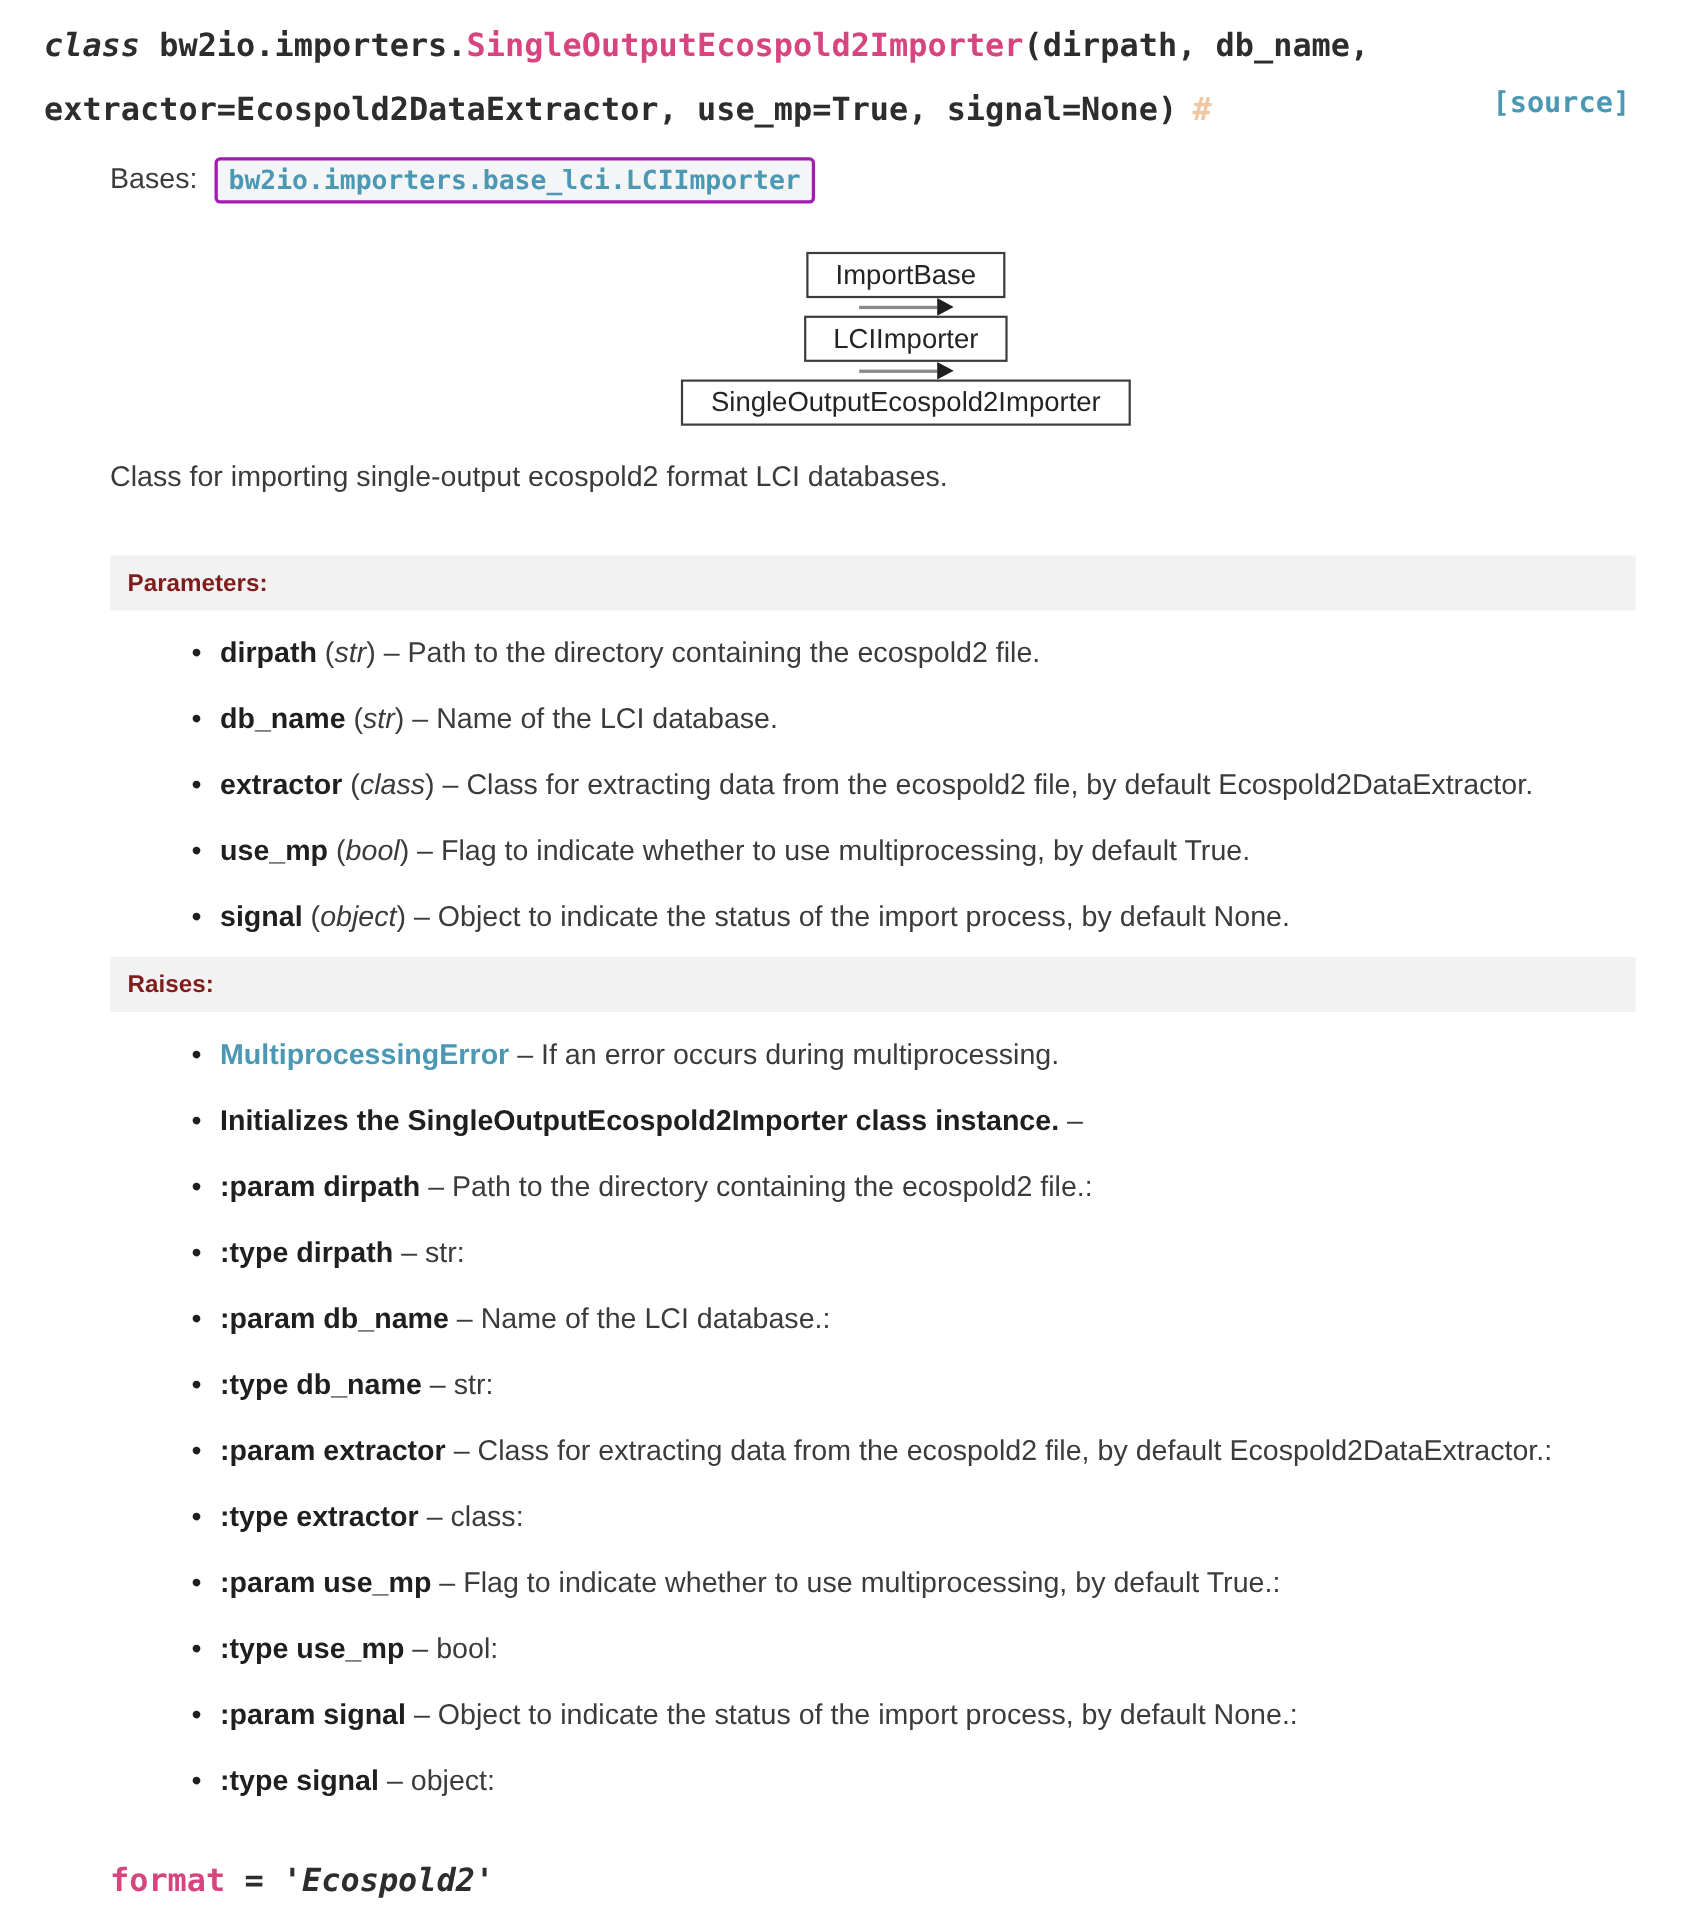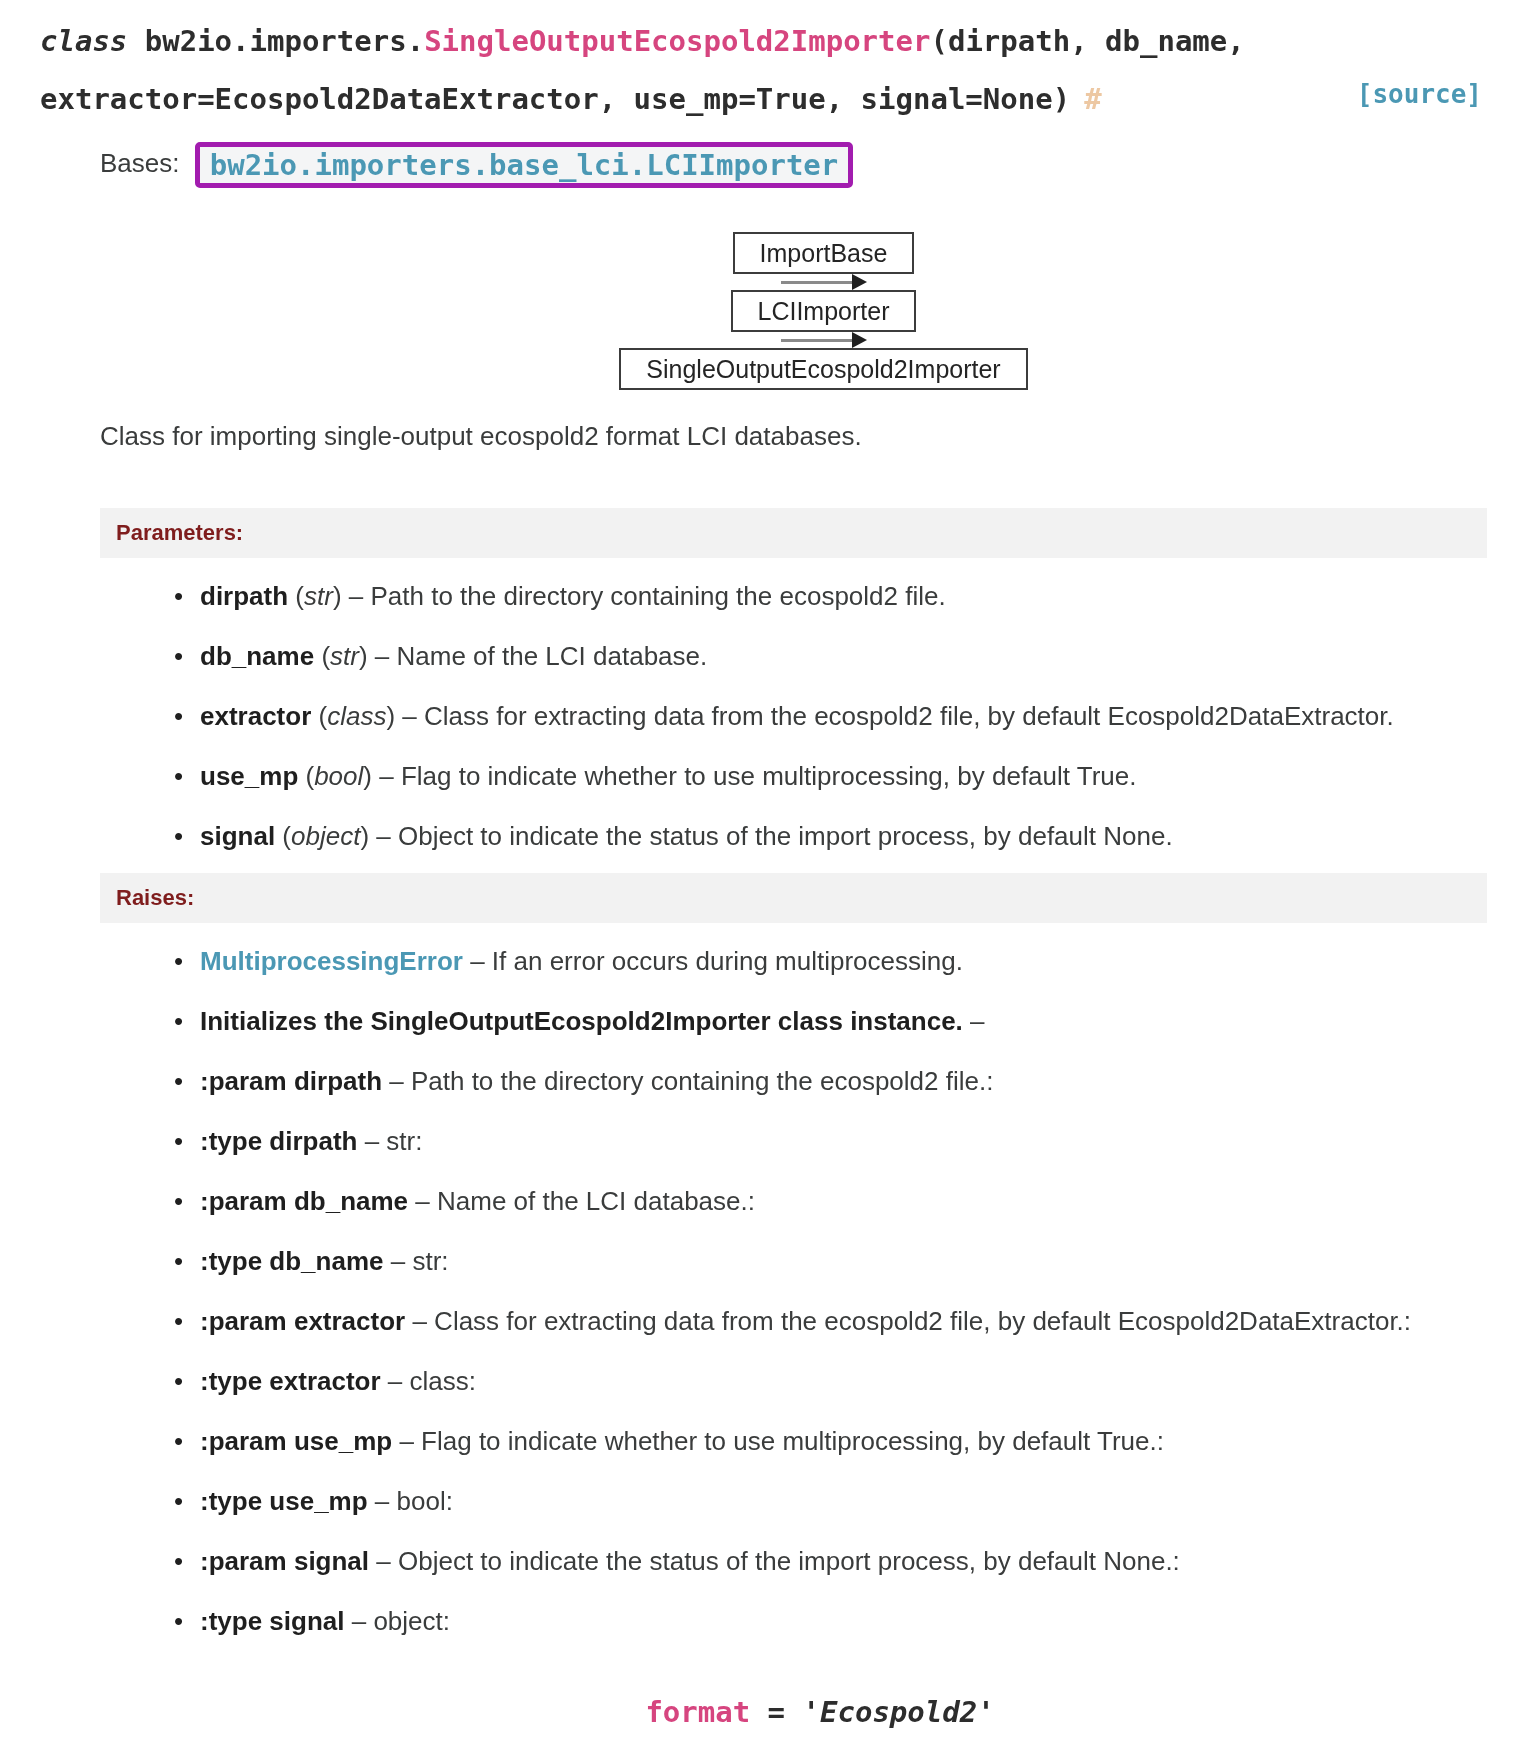--- a/index.html
+++ b/index.html
@@ -40,24 +40,24 @@
     position:absolute;top:62px;right:0;
     color:var(--blue);font-size:26px;line-height:40px;
     text-decoration:none;cursor:pointer;
   }
 
   
   .bases{margin:14px 0 0 100px;font-size:26px;color:var(--body);line-height:40px;}
   .code-badge{
     display:inline-block;
     font-family:"DejaVu Sans Mono",monospace;
-    font-weight:bold;font-size:29px;line-height:32px;
+    font-weight:bold;font-size:24px;line-height:32px;
     color:var(--blue);
     background:#f4f5f6;
-    border:5px solid #a21caf;
+    border:3px solid #a21caf;
     border-radius:5px;
     padding:2px 10px;
     margin-left:8px;
     text-decoration:none;cursor:pointer;
     vertical-align:middle;
   }
 
   
   .diagram{margin:44px 0 0 107px;display:flex;align-items:center;flex-direction:column;}
   .dia-box{
@@ -107,21 +107,20 @@
   .seg-italic{font-style:italic;}
   .seg-plain{}
   .seg-link-bold{font-weight:bold;color:var(--blue);cursor:pointer;}
 
   
   .attr-sig{
     margin:44px 0 0 100px;
     font-family:"DejaVu Sans Mono",monospace;
     font-weight:bold;font-size:29px;line-height:44px;
     color:var(--ink);
-    text-align:center;
   }
   .attr-name{color:var(--pink);}
   .attr-value{font-style:italic;}
 </style>
 </head>
 <body>
 
 <div class="page">
 
   <div class="sig">

